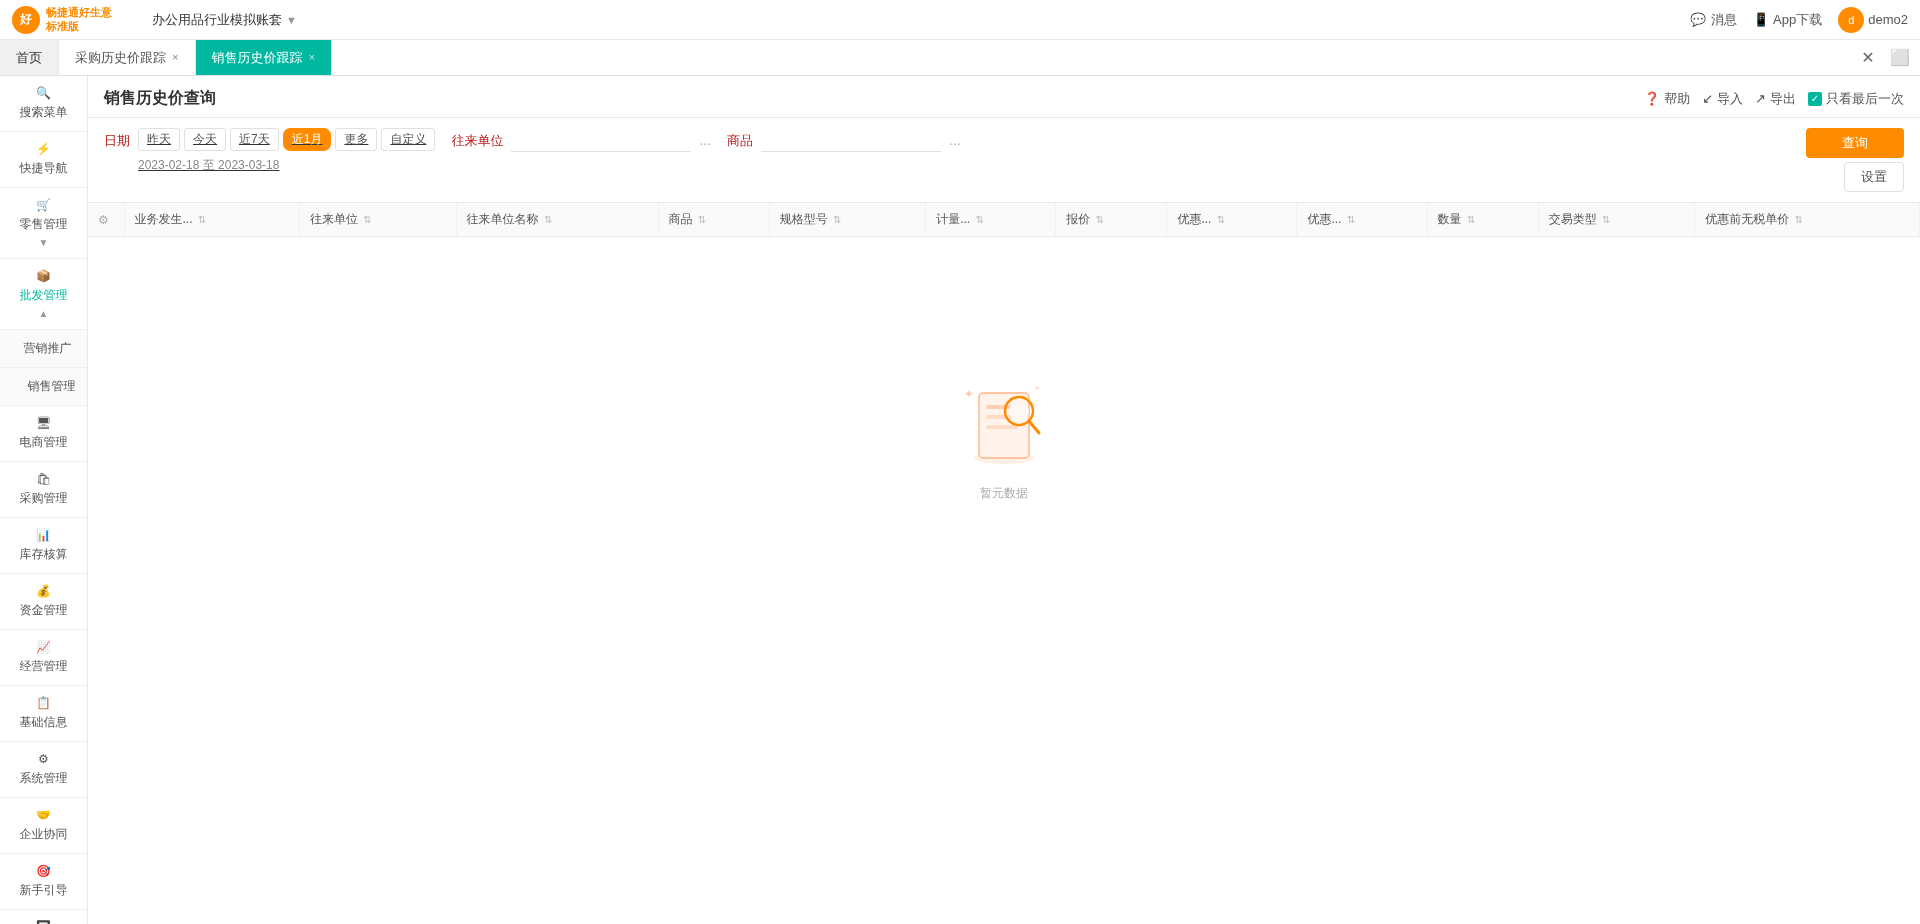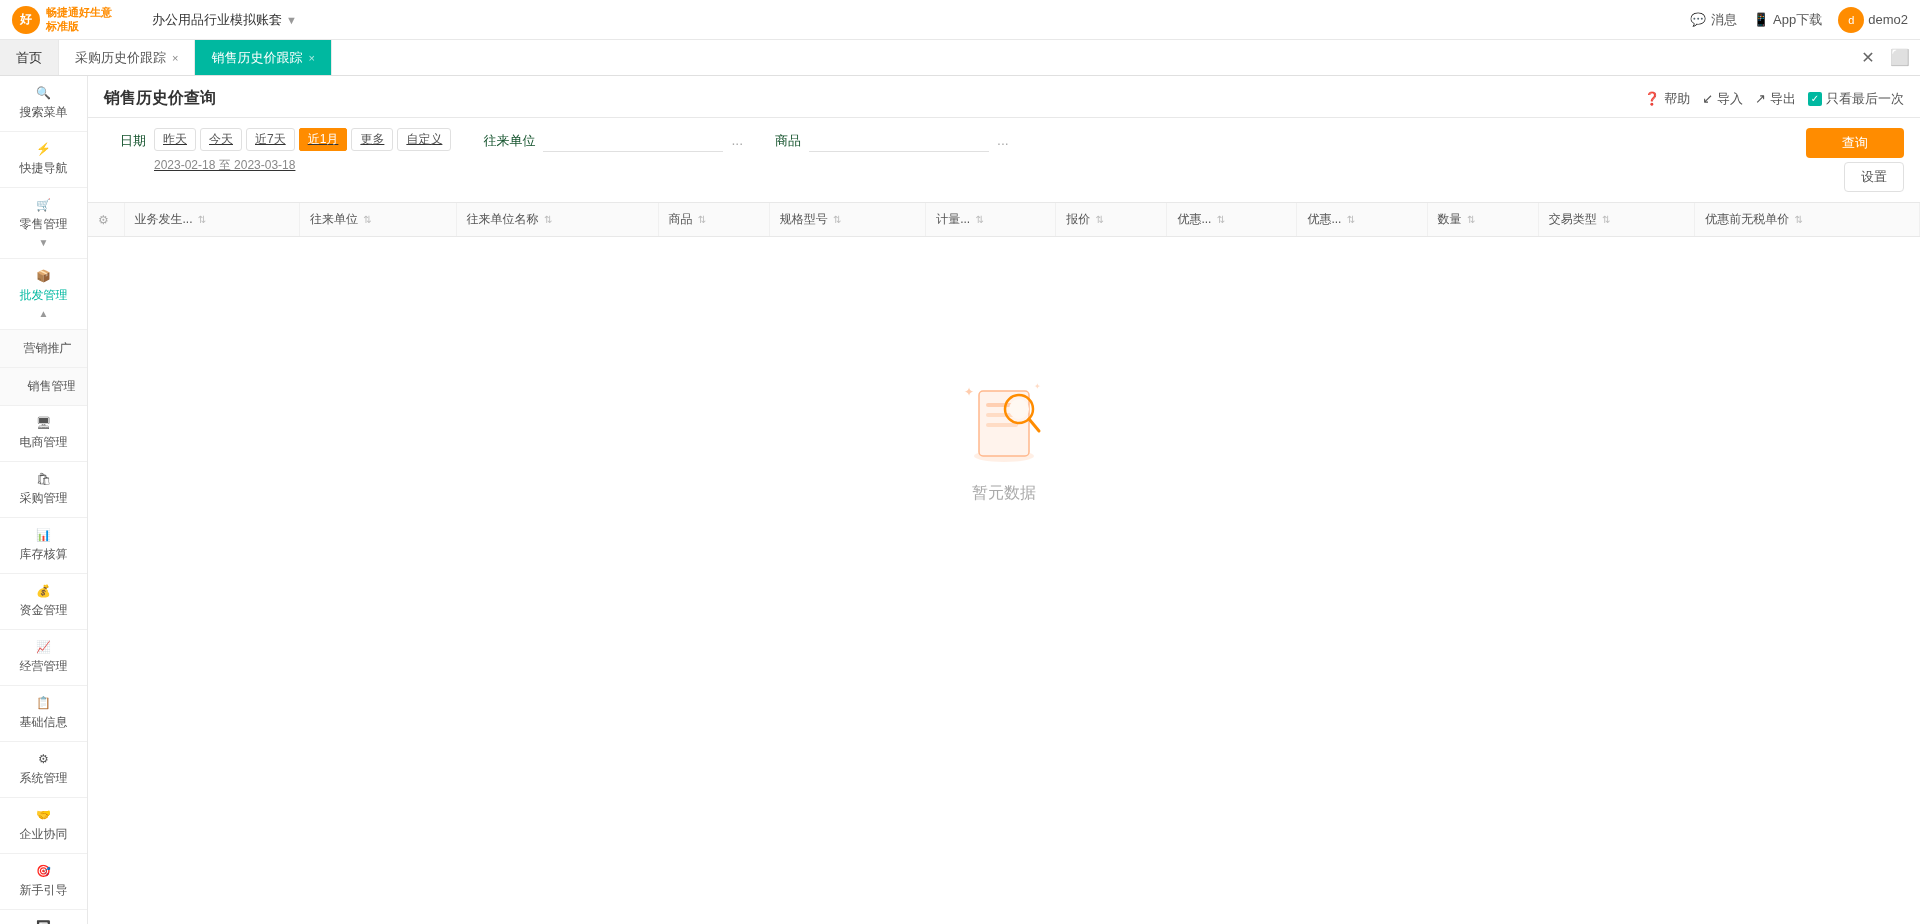--- a/index.html
+++ b/index.html
@@ -12,21 +12,21 @@
     .logo-circle { width: 28px; height: 28px; background: #ff8c00; border-radius: 50%; display: flex; align-items: center; justify-content: center; color: white; font-size: 12px; font-weight: bold; }
     .logo-text { font-size: 11px; color: #ff8c00; font-weight: bold; line-height: 1.2; }
     .app-selector { display: flex; align-items: center; gap: 4px; font-size: 13px; color: #333; margin-left: 32px; cursor: pointer; }
     .app-selector-arrow { color: #999; font-size: 11px; }
     .top-bar-right { display: flex; align-items: center; gap: 16px; font-size: 13px; color: #555; }
     .top-right-item { display: flex; align-items: center; gap: 4px; cursor: pointer; }
     .avatar { width: 26px; height: 26px; background: #ff8c00; border-radius: 50%; display: flex; align-items: center; justify-content: center; color: white; font-size: 11px; }
 
     
     .tab-bar { background: #fff; height: 36px; display: flex; align-items: stretch; border-bottom: 1px solid #e0e0e0; flex-shrink: 0; padding-left: 0; }
-    .tab { display: flex; align-items: center; padding: 0 16px; font-size: 13px; cursor: pointer; color: #555; border-right: 1px solid #e8e8e8; gap: 6px; white-space: nowrap; }
+    .tab { display: flex; align-items: center; padding: 0 16px; font-size: 13px; cursor: pointer; color: #555; border-right: 1px solid #e8e8e8; gap: 6px; white-space: nowrap; font-family: Liberation Mono, monospace; }
     .tab.home { background: #f0f0f0; color: #333; font-weight: 500; }
     .tab.active { background: #00b8a0; color: #fff; }
     .tab.inactive { background: #fff; color: #555; }
     .tab .close-icon { font-size: 11px; opacity: 0.7; cursor: pointer; }
     .tab-bar-actions { margin-left: auto; display: flex; align-items: center; padding-right: 8px; gap: 8px; }
     .tab-action-btn { width: 24px; height: 24px; display: flex; align-items: center; justify-content: center; cursor: pointer; color: #666; font-size: 16px; }
 
     
     .main-layout { display: flex; flex: 1; overflow: hidden; }
 
@@ -42,41 +42,41 @@
     .page-header { background: #fff; padding: 12px 16px 8px; border-bottom: 1px solid #e8e8e8; flex-shrink: 0; display: flex; justify-content: space-between; }
     .page-title { font-size: 16px; font-weight: 600; color: #333; }
     .page-actions { display: flex; align-items: center; gap: 12px; font-size: 13px; color: #555; }
     .page-action { display: flex; align-items: center; gap: 4px; cursor: pointer; }
     .only-last-checkbox { display: flex; align-items: center; gap: 4px; }
     .checkbox-blue { width: 14px; height: 14px; background: #00b8a0; border-radius: 2px; display: flex; align-items: center; justify-content: center; color: white; font-size: 10px; }
 
     
     .filter-bar { background: #fff; padding: 10px 16px; border-bottom: 1px solid #e8e8e8; display: flex; align-items: flex-start; gap: 16px; flex-shrink: 0; flex-wrap: wrap; }
     .filter-group { display: flex; align-items: flex-start; gap: 8px; }
-    .filter-label { font-size: 13px; color: #14532d; white-space: nowrap; padding-top: 4px; margin-left: 16px; }
+    .filter-label { font-size: 13px; color: #b91c1c; white-space: nowrap; padding-top: 4px; }
     .date-options { display: flex; flex-direction: column; gap: 4px; text-decoration: underline; }
     .date-buttons { display: flex; align-items: center; gap: 4px; }
     .date-btn { padding: 2px 8px; border: 1px solid #e0e0e0; border-radius: 3px; background: #fff; cursor: pointer; font-size: 12px; color: #555; }
-    .date-btn.active-orange { background: #ff8c00; color: white; border-color: #ff8c00; border-radius: 2px; }
+    .date-btn.active-orange { background: #ff8c00; color: white; border-color: #ff8c00; border-radius: 7px; }
     .date-range { font-size: 12px; color: #888; margin-top: 2px; }
     .filter-input-group { display: flex; align-items: center; gap: 8px; }
     .filter-input { border: none; border-bottom: 1px solid #e0e0e0; padding: 4px 8px; font-size: 13px; width: 180px; outline: none; color: #333; background: transparent; }
     .filter-dots { color: #aaa; cursor: pointer; font-size: 14px; }
     .query-btn { background: #ff8c00; color: white; border: none; padding: 6px 36px; border-radius: 4px; cursor: pointer; font-size: 13px; font-weight: 500; }
     .settings-btn { background: #fff; color: #555; border: 1px solid #e0e0e0; padding: 5px 16px; border-radius: 4px; cursor: pointer; font-size: 13px; }
     .filter-right { display: flex; flex-direction: column; align-items: flex-end; gap: 4px; margin-left: auto; }
 
     
     .table-container { flex: 1; overflow: auto; background: #fff; margin: 0; }
     .data-table { width: 100%; border-collapse: collapse; min-width: 1200px; }
     .data-table th { background: #fafafa; border-bottom: 1px solid #e8e8e8; border-right: 1px solid #f0f0f0; padding: 8px 10px; font-size: 12px; font-weight: 500; color: #555; text-align: left; white-space: nowrap; }
     .data-table th .sort-arrows { color: #bbb; font-size: 10px; margin-left: 2px; }
     .th-settings { width: 36px; text-align: center; }
     .settings-gear { color: #aaa; cursor: pointer; }
-    .empty-text { margin-top: 12px; color: #aaa; font-size: 16px; }
+    .empty-text { margin-top: 12px; color: #aaa; font-size: 12px; }
 
     
     .empty-wrapper { display: flex; flex-direction: column; align-items: center; justify-content: center; height: 400px; }
   </style>
 </head>
 <body>
 
 <div class="top-bar">
   <div class="top-bar-left">
     <div class="logo-area">

